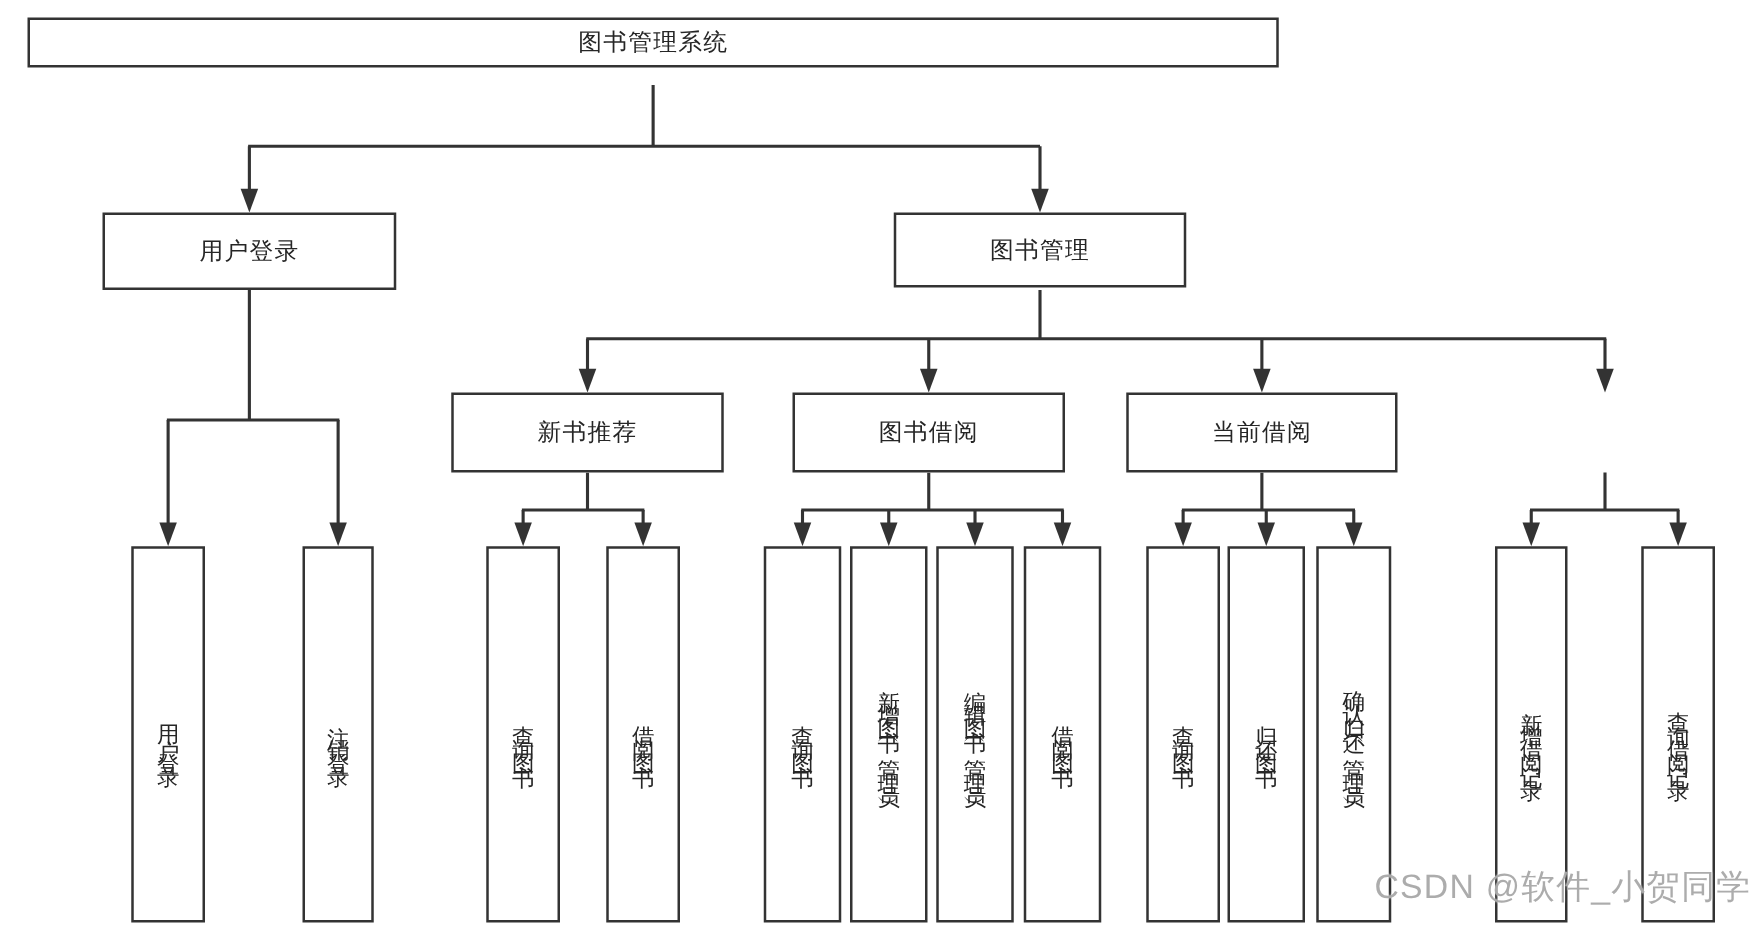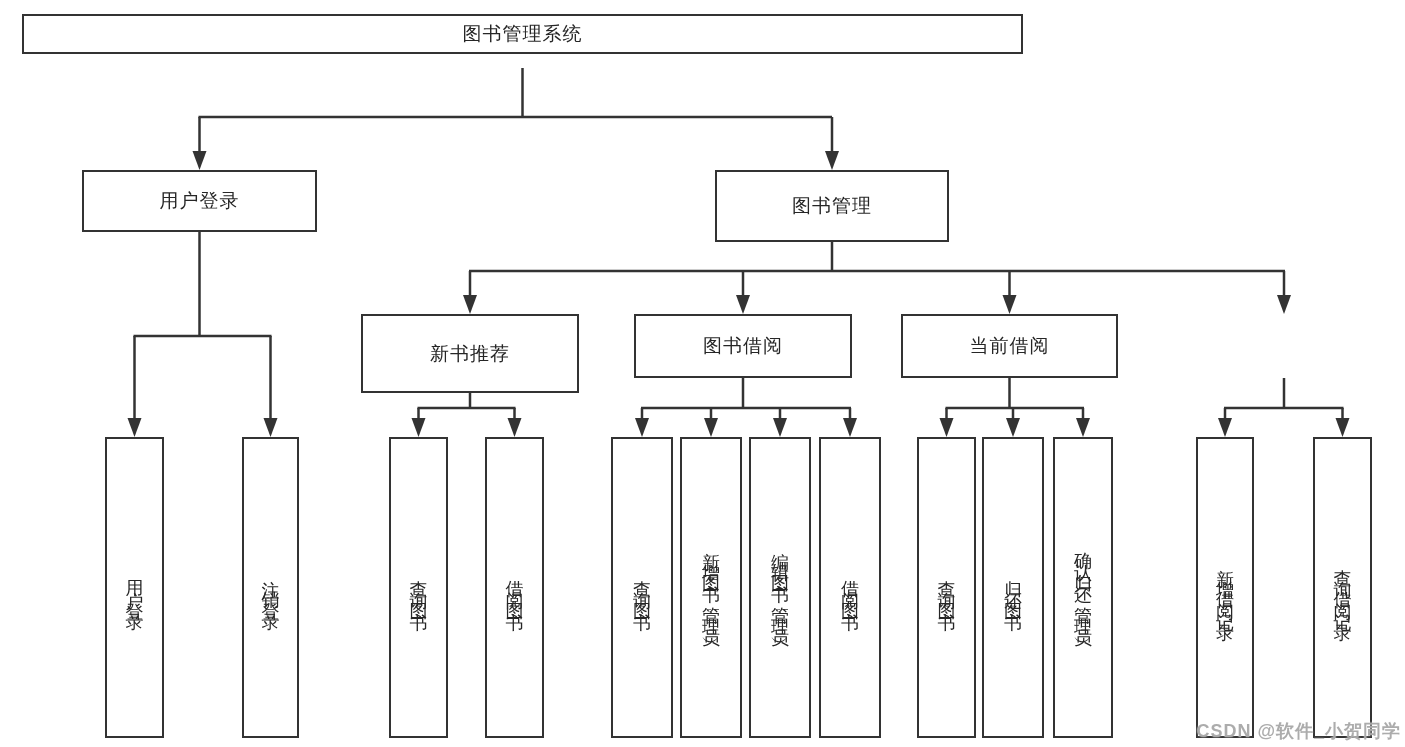--- a/index.html
+++ b/index.html
@@ -43,49 +43,48 @@
   }
   .vtext {
     writing-mode: vertical-rl;
     letter-spacing: 11px;
     line-height: 1;
     white-space: nowrap;
   }
   
   #n-root        { left: 22px;  top: 14px;  width: 1001px; height: 40px; }
   #n-user-login  { left: 82px;  top: 170px; width: 235px;  height: 62px; }
-  #n-book-mgmt   { left: 715px; top: 170px; width: 234px;  height: 72px; }
-  #n-new-rec     { left: 361px; top: 314px; width: 218px;  height: 79px; }
+  #n-book-mgmt   { left: 715px; top: 170px; width: 234px;  height: 60px; }
+  #n-new-rec     { left: 361px; top: 314px; width: 218px;  height: 64px; }
   #n-borrow      { left: 634px; top: 314px; width: 218px;  height: 64px; }
   #n-current     { left: 901px; top: 314px; width: 217px;  height: 64px; }
   #n-record      { left: 1175px;top: 314px; width: 218px;  height: 64px; }
   
   #l1  { left: 105px;  width: 59px; }
   #l2  { left: 242px;  width: 57px; }
   #l3  { left: 389px;  width: 59px; }
   #l4  { left: 485px;  width: 59px; }
   #l5  { left: 611px;  width: 62px; }
   #l6  { left: 680px;  width: 62px; }
   #l7  { left: 749px;  width: 62px; }
   #l8  { left: 819px;  width: 62px; }
   #l9  { left: 917px;  width: 59px; }
   #l10 { left: 982px;  width: 62px; }
   #l11 { left: 1053px; width: 60px; }
   #l12 { left: 1196px; width: 58px; }
   #l13 { left: 1313px; width: 59px; }
   #watermark {
     position: absolute;
     right: 4px;
-    bottom: 4px;
-    font-size: 18px;
+    bottom: 20px;
+    font-size: 27px;
     color: rgba(168, 168, 168, 0.95);
     letter-spacing: 1px;
     z-index: 3;
     text-shadow: 0 0 2px rgba(255,255,255,0.8);
-    font-weight: bold;
   }
 </style>
 </head>
 <body>
 
 <div id="stage">
 
   <svg id="connectors" viewBox="0 0 1405 747" xmlns="http://www.w3.org/2000/svg">
     <g stroke="#333333" stroke-width="2.5" fill="none">
 

